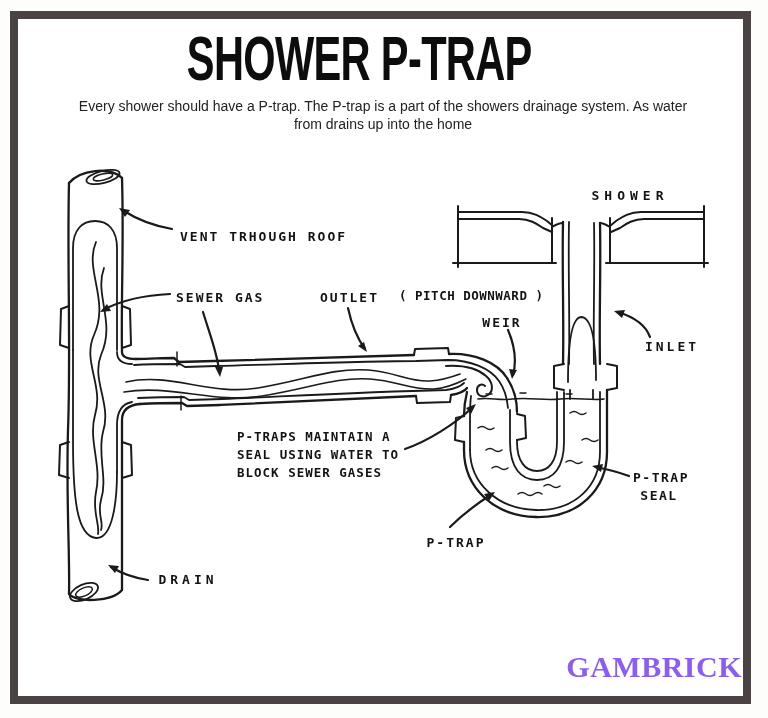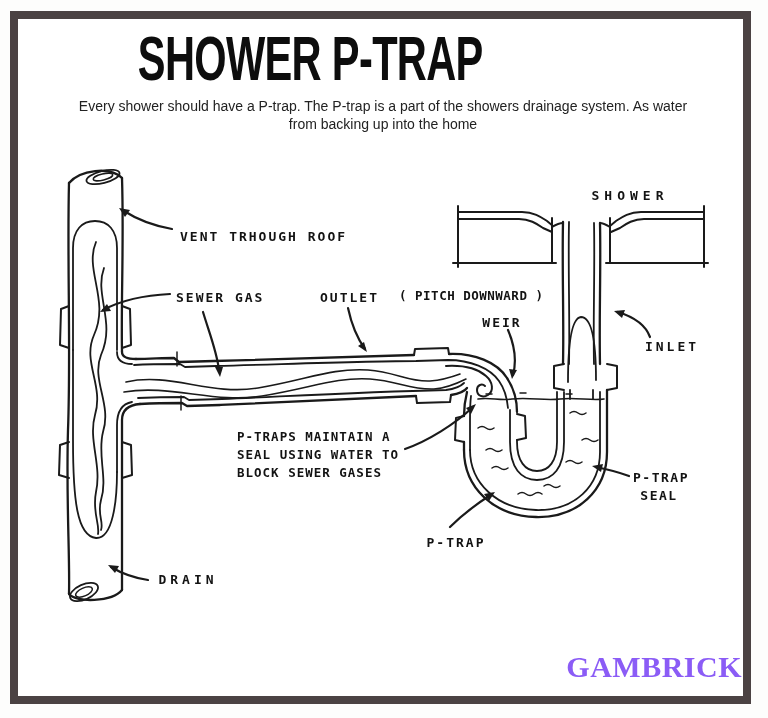--- a/index.html
+++ b/index.html
@@ -4,21 +4,21 @@
 <style>
   html,body { margin:0; padding:0; background:#ffffff; }
   .page {
     position:relative; width:768px; height:718px; background:#fdfdfc;
     font-family:"Liberation Sans", sans-serif; color:#1c1c1c; overflow:hidden;
   }
   .frame {
     position:absolute; left:10px; top:11px; width:725px; height:677px;
     border:8px solid #4b4243; background:#ffffff;
   }
-  .title-wrap { position:absolute; left:0; top:28px; width:620px; text-align:center; }
+  .title-wrap { position:absolute; left:0; top:28px; width:620px; text-align:right; }
   .title-inner {
     display:inline-block; font-weight:bold; font-size:63px; line-height:60px;
     letter-spacing:-1px; color:#0d0d0d; transform:scaleX(0.66); transform-origin:center;
     white-space:nowrap;
   }
   .intro { position:absolute; left:0; top:98px; width:766px; text-align:center;
            font-size:14px; line-height:17.5px; color:#222222; }
   .footer-text { position:absolute; left:0; top:618px; width:768px; text-align:center;
            font-size:14px; line-height:17.5px; color:#222222; }
   .brand { position:absolute; right:26px; top:650px; font-family:"Liberation Serif", serif;
@@ -37,21 +37,21 @@
 
 <div class="page">
   <div class="frame"></div>
 
   <div class="title-wrap">
     <span class="title-inner">SHOWER P-TRAP</span>
   </div>
 
   <div class="intro">
     <div>Every shower should have a P-trap. The P-trap is a part of the showers drainage system. As water</div>
-    <div>from backing up into the home</div>
+    <div>from drains up into the home</div>
   </div>
 
   <svg class="diagram" width="768" height="718" viewBox="0 0 768 718">
 
     <g>
       <path class="ink w24" d="M 69,183 C 67,260 71,350 68,430 C 66,500 70,555 69,594"></path>
       <path class="ink w24" d="M 122,178 C 124,240 121,300 122,352"></path>
       <path class="ink w24" d="M 69,183 C 80,170 110,166 122,178"></path>
       <ellipse class="ink w18" cx="103" cy="177" rx="17" ry="6" transform="rotate(-14 103 177)"></ellipse>
       <ellipse class="ink w15" cx="103" cy="177" rx="10" ry="3" transform="rotate(-14 103 177)"></ellipse>

